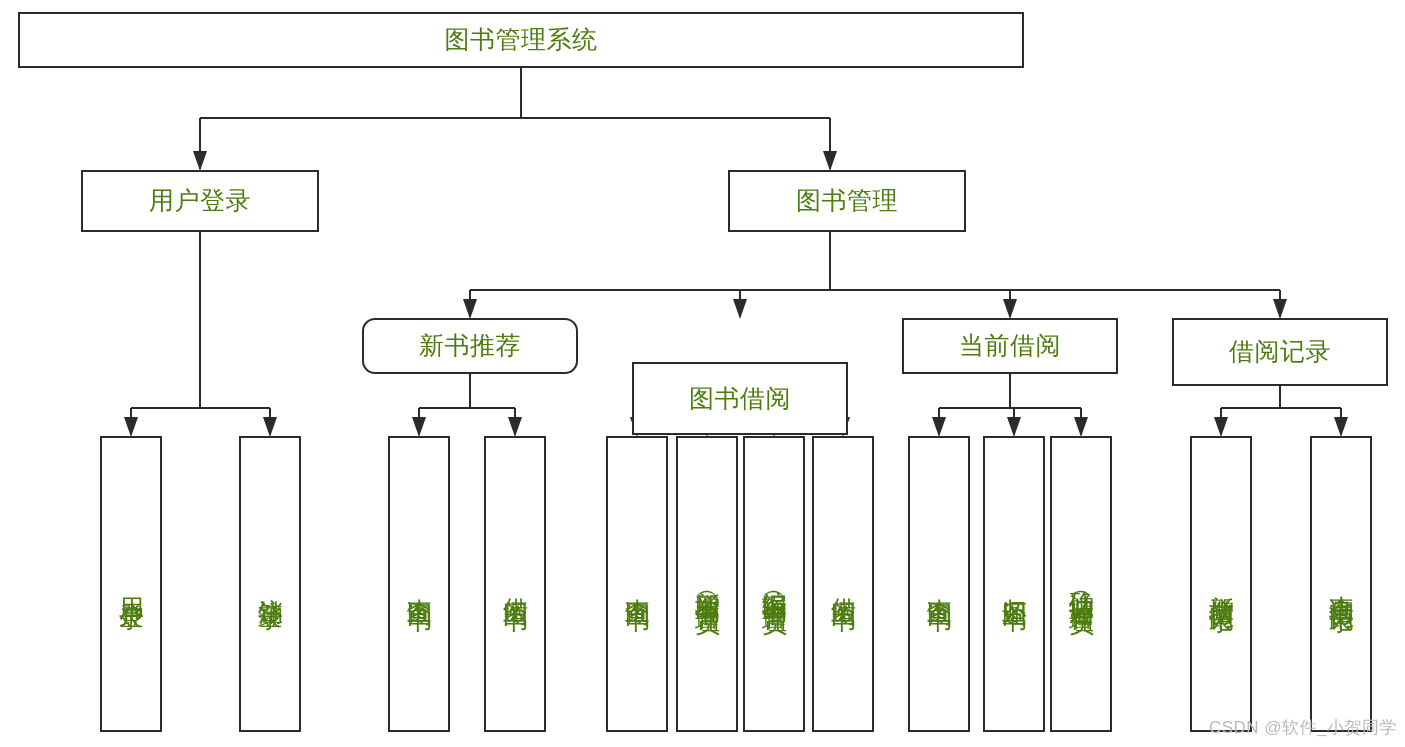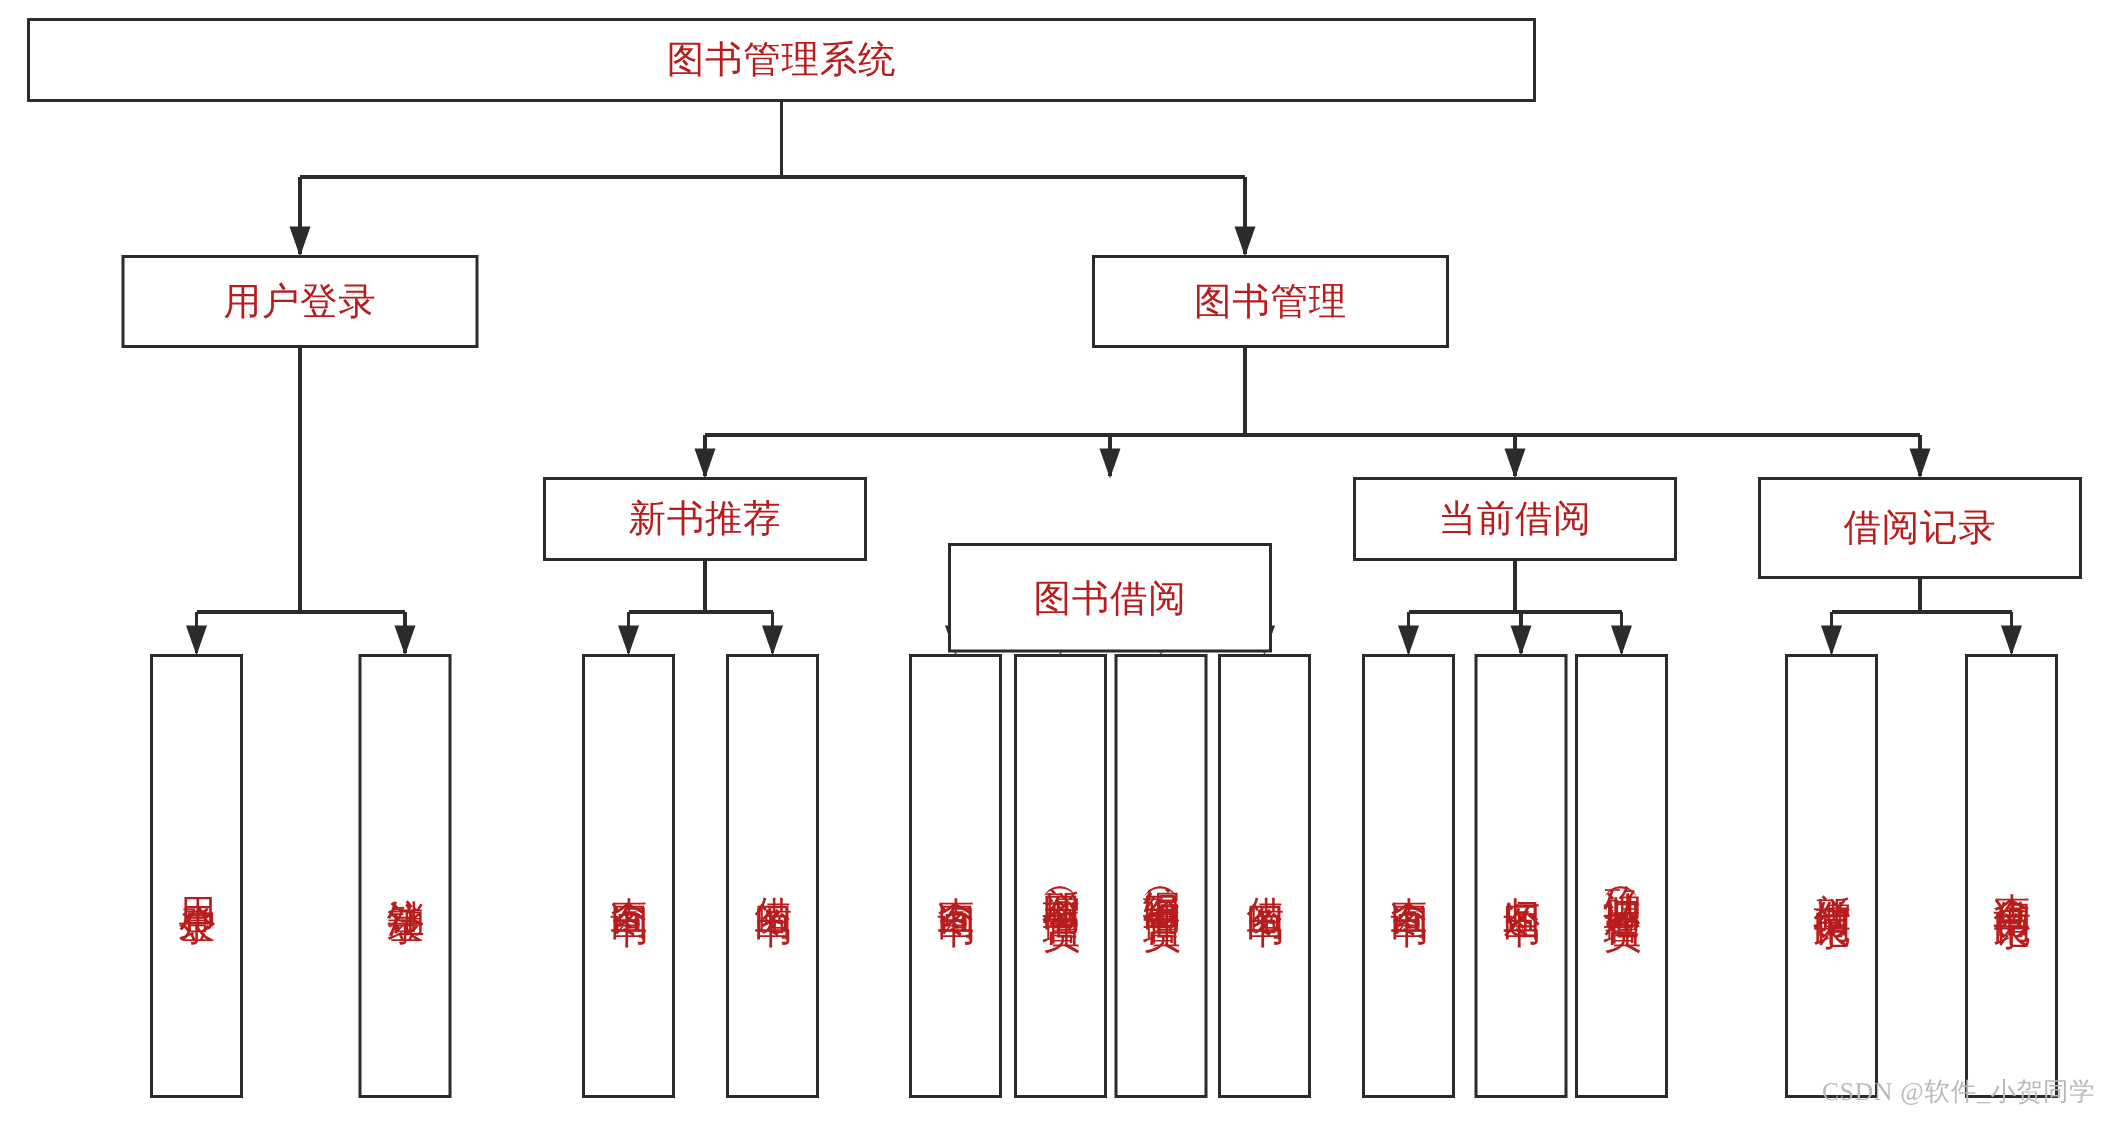--- a/index.html
+++ b/index.html
@@ -25,21 +25,21 @@
     height: 747px;
   }
   .node {
     position: absolute;
     box-sizing: border-box;
     border: 2.5px solid #2b2b2b;
     background: #ffffff;
     display: flex;
     align-items: center;
     justify-content: center;
-    color: #b91c1c;
+    color: #4d7c0f;
   }
   .node-label {
     text-align: center;
     line-height: 1.18;
     white-space: nowrap;
   }
   .node.horizontal .node-label {
     font-size: 25px;
     letter-spacing: 0.5px;
   }
@@ -61,21 +61,21 @@
   }
   #watermark {
     position: absolute;
     right: 8px;
     bottom: 8px;
     font-size: 17px;
     color: #b9b9b9;
     letter-spacing: 0.5px;
     white-space: nowrap;
     pointer-events: none;
-    font-family: Liberation Serif, serif;
+    font-family: Liberation Sans, sans-serif;
   }
 </style>
 </head>
 <body>
 
 <div id="canvas">
 
   <svg id="diagram-svg" viewBox="0 0 1405 747" xmlns="http://www.w3.org/2000/svg">
       <line x1="521" y1="68" x2="521" y2="118" stroke="#2b2b2b" stroke-width="2.5" shape-rendering="crispEdges"></line>
       <line x1="200" y1="118" x2="830" y2="118" stroke="#2b2b2b" stroke-width="2.5" shape-rendering="crispEdges"></line>
@@ -134,21 +134,21 @@
   <div id="nodes-layer">
       <div class="node horizontal root" style="left: 18px; top: 12px; width: 1006px; height: 56px;">
         <div class="node-label">图书管理系统</div>
       </div>
       <div class="node horizontal" style="left: 81px; top: 170px; width: 238px; height: 62px;">
         <div class="node-label">用户登录</div>
       </div>
       <div class="node horizontal" style="left: 728px; top: 170px; width: 238px; height: 62px;">
         <div class="node-label">图书管理</div>
       </div>
-      <div class="node horizontal" style="left: 362px; top: 318px; width: 216px; height: 56px;">
+      <div class="node horizontal" style="left: 362px; top: 318px; width: 216px; height: 56px; border-radius: 13px;">
         <div class="node-label">新书推荐</div>
       </div>
       <div class="node horizontal" style="left: 632px; top: 318px; width: 216px; height: 73px; margin-top: 44px;">
         <div class="node-label">图书借阅</div>
       </div>
       <div class="node horizontal" style="left: 902px; top: 318px; width: 216px; height: 56px;">
         <div class="node-label">当前借阅</div>
       </div>
       <div class="node horizontal" style="left: 1172px; top: 318px; width: 216px; height: 68px;">
         <div class="node-label">借阅记录</div>

